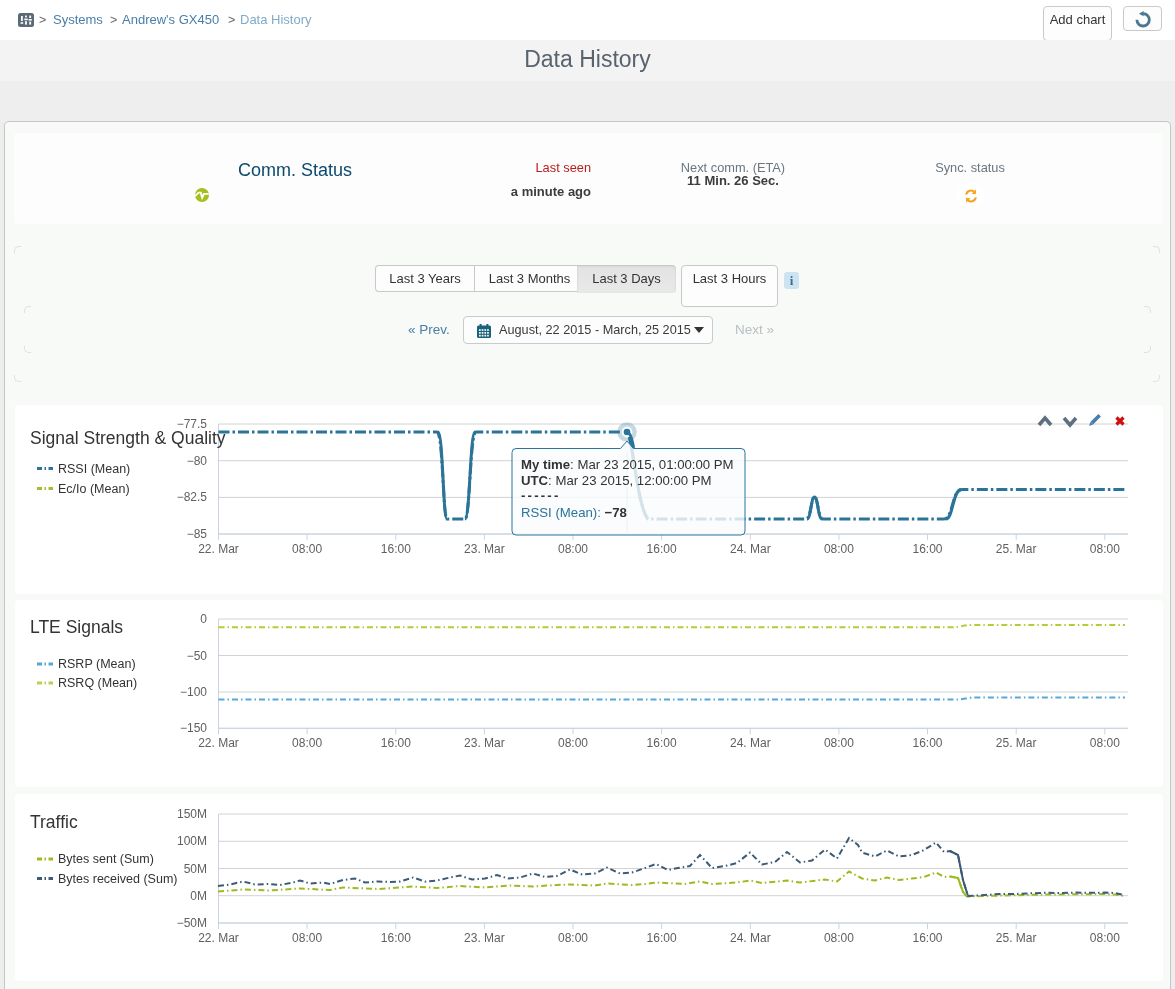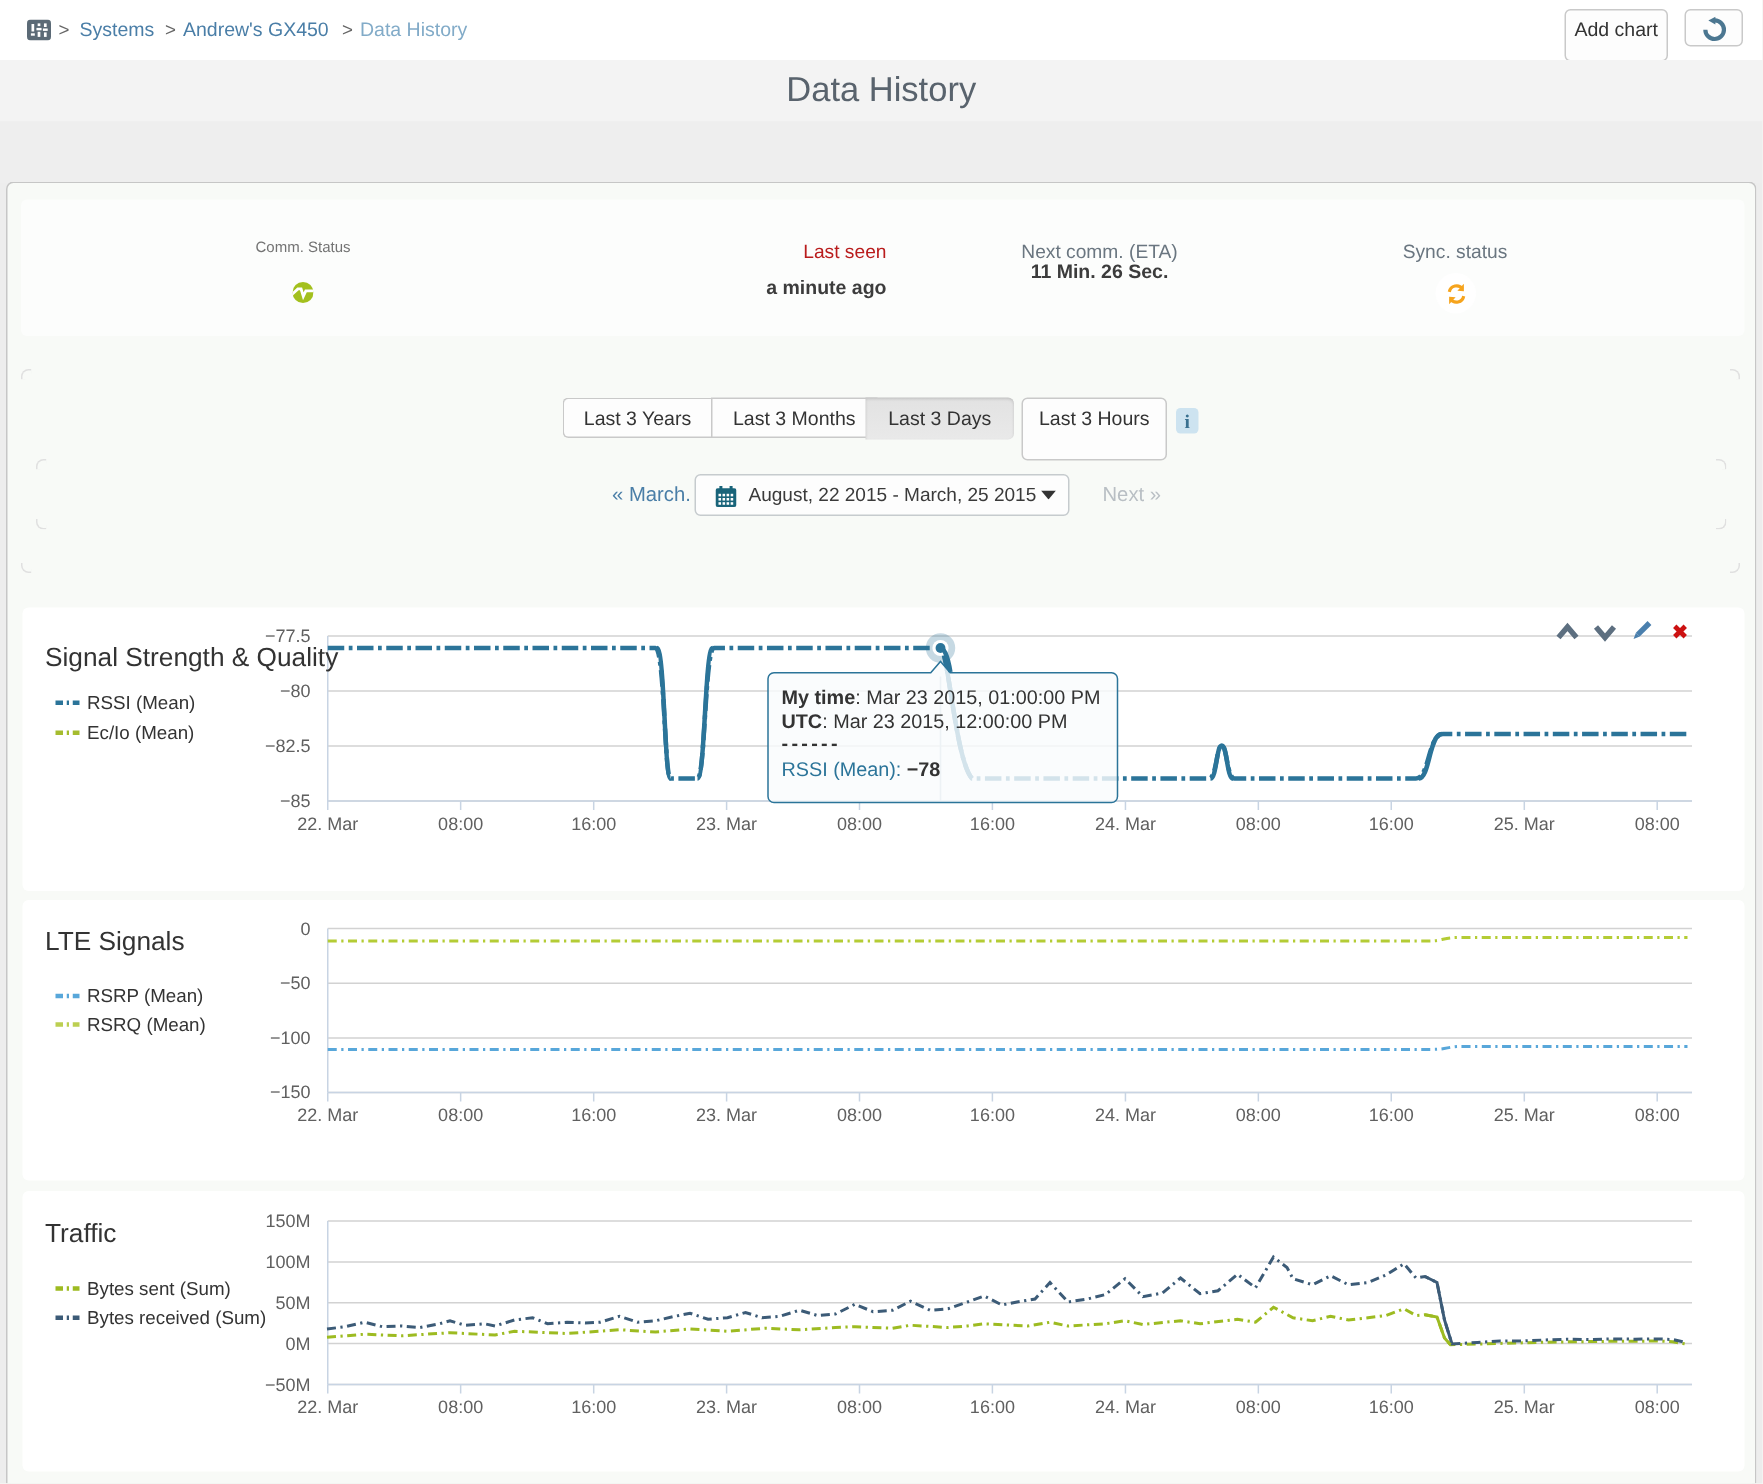--- a/index.html
+++ b/index.html
@@ -31,21 +31,21 @@
  <path d="M 9.2 2.6 A 6.2 6.2 0 1 1 2.9 8.8" fill="none" stroke="#4c7791" stroke-width="2.8"></path>
  <path d="M 9.6 0.1 L 9.6 5.3 L 4.9 2.7 Z" fill="#4c7791"></path>
 </svg>
 </div>
 </div>
 <div class="abs" style="left:0;top:40px;width:1175px;height:41px;background:#f3f3f3"></div>
 <div class="abs" style="left:0;top:81px;width:1175px;height:41px;background:#eeeeee"></div>
 <div class="abs" style="left:0;top:46px;width:1175px;text-align:center;font-size:23px;color:#59636d">Data History</div>
 <div class="abs" style="left:4px;top:121px;width:1167px;height:868px;background:#f8faf7;border:1px solid #c6c6c6;border-bottom:none;border-radius:5px 5px 0 0"></div>
 <div class="abs" style="left:14px;top:133px;width:1149px;height:91px;background:#fcfdfc;border-radius:4px"></div>
-<div class="abs" style="left:52px;top:160px;width:300px;text-align:center;font-size:10px;color:#737373">Comm. Status</div>
+<div class="abs" style="left:52px;top:160px;width:300px;text-align:right;font-size:18px;color:#0c4a6e">Comm. Status</div>
 <div class="abs" style="left:291px;top:160px;width:300px;text-align:right;font-size:12.8px;color:#b91c1c">Last seen</div>
 <div class="abs" style="left:583px;top:160px;width:300px;text-align:center;font-size:12.8px;color:#6a7680">Next comm. (ETA)</div>
 <div class="abs" style="left:820px;top:160px;width:300px;text-align:center;font-size:12.8px;color:#6a7680">Sync. status</div>
 <div class="abs" style="left:291px;top:184px;width:300px;text-align:right;font-size:13px;font-weight:bold;color:#3c3c3c">a minute ago</div>
 <div class="abs" style="left:583px;top:173px;width:300px;text-align:center;font-size:13px;font-weight:bold;color:#3c3c3c">11 Min. 26 Sec.</div>
 <svg class="abs" style="left:195px;top:188px" width="14" height="14" viewBox="0 0 14 14">
  <defs>
       <clipPath id="ccirc">
         <circle cx="7" cy="7" r="7"></circle>
       </clipPath>
@@ -68,21 +68,21 @@
 <div class="abs" style="left:1153px;top:375px;width:7px;height:7px;border-bottom:1px solid #e0e0e0;border-right:1px solid #e0e0e0;border-bottom-right-radius:5px"></div>
 <div class="abs" style="left:24px;top:306px;width:7px;height:7px;border-top:1px solid #e0e0e0;border-left:1px solid #e0e0e0;border-top-left-radius:5px"></div>
 <div class="abs" style="left:1144px;top:306px;width:7px;height:7px;border-top:1px solid #e0e0e0;border-right:1px solid #e0e0e0;border-top-right-radius:5px"></div>
 <div class="abs" style="left:24px;top:346px;width:7px;height:7px;border-bottom:1px solid #e0e0e0;border-left:1px solid #e0e0e0;border-bottom-left-radius:5px"></div>
 <div class="abs" style="left:1144px;top:346px;width:7px;height:7px;border-bottom:1px solid #e0e0e0;border-right:1px solid #e0e0e0;border-bottom-right-radius:5px"></div>
 <div class="abs" style="left:375px;top:265px;width:99px;height:27px;border:1px solid #c9c9c9;border-right:none;border-radius:4px 0 0 4px;background:#fdfdfd;font-size:13px;color:#333;text-align:center;line-height:26px">Last 3 Years</div>
 <div class="abs" style="left:474px;top:265px;width:111px;height:27px;border:1px solid #c9c9c9;background:#fdfdfd;font-size:13px;color:#333;text-align:center;line-height:26px">Last 3 Months</div>
 <div class="abs" style="left:577px;top:265px;width:99px;height:28px;border:none;border-radius:0 4px 4px 0;background:linear-gradient(#e2e2e2,#e9e9e9);box-shadow:inset 0 1px 2px rgba(0,0,0,0.15);font-size:13px;color:#333;text-align:center;line-height:27px">Last 3 Days</div>
 <div class="abs" style="left:681px;top:265px;width:97px;height:42px;border:1px solid #c9c9c9;border-radius:4px;background:#fdfdfd;font-size:13px;color:#333;text-align:center;line-height:26px">Last 3 Hours</div>
 <div class="abs" style="left:784px;top:272px;width:15px;height:17px;background:#cde3f0;border-radius:3px;text-align:center;font-family:'Liberation Serif',serif;font-weight:bold;font-size:13px;color:#39708f;line-height:17px">i</div>
-<div class="abs" style="left:408px;top:322px;font-size:13.5px;color:#4a7ea7">« March.</div>
+<div class="abs" style="left:408px;top:322px;font-size:13.5px;color:#4a7ea7">« Prev.</div>
 <div class="abs" style="left:463px;top:316px;width:250px;height:28px;border:1px solid #c6cbce;border-radius:4px;background:#fdfdfd"></div>
 <svg class="abs" style="left:477px;top:324px" width="14" height="14" viewBox="0 0 14 14">
  <rect x="0" y="1.5" width="14" height="12.5" rx="1.5" fill="#19647a"></rect>
  <rect x="2.6" y="0" width="2" height="3.4" fill="#19647a"></rect>
     <rect x="9.4" y="0" width="2" height="3.4" fill="#19647a"></rect>
  <g fill="#fff">
   <rect x="2" y="5.2" width="1.7" height="1.7"></rect>
       <rect x="4.7" y="5.2" width="1.7" height="1.7"></rect>
       <rect x="7.4" y="5.2" width="1.7" height="1.7"></rect>
       <rect x="10.1" y="5.2" width="1.7" height="1.7"></rect>

